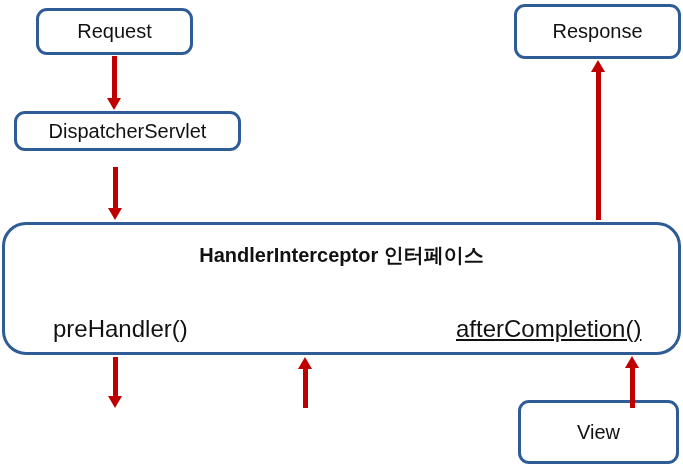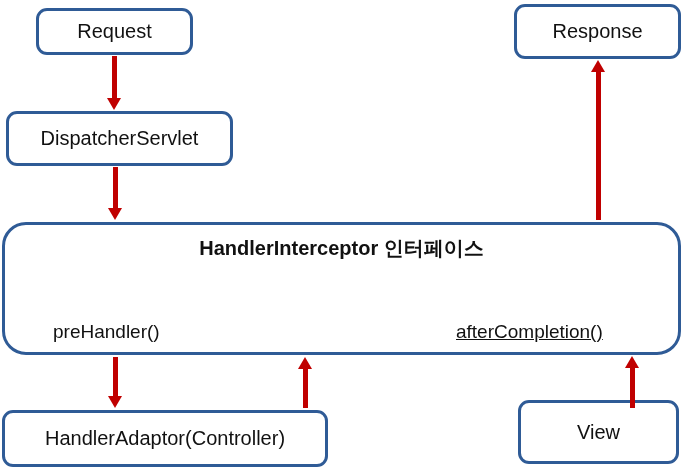--- a/index.html
+++ b/index.html
@@ -22,41 +22,41 @@
     background: #ffffff;
     display: flex;
     align-items: center;
     justify-content: center;
     font-size: 20px;
     color: #111111;
     white-space: nowrap;
   }
   .box-request            { left: 36px;  top: 8px;   width: 157px; height: 47px; }
   .box-response           { left: 514px; top: 4px;   width: 167px; height: 55px; }
-  .box-dispatcher-servlet { left: 6px;   top: 111px; width: 227px; height: 55px; }
+  .box-dispatcher-servlet { left: 14px;   top: 111px; width: 227px; height: 40px; }
   .box-handler-adaptor    { left: 2px;   top: 410px; width: 326px; height: 57px; }
   .box-view               { left: 518px; top: 400px; width: 161px; height: 64px; }
 
   .box-interceptor {
     left: 2px; top: 222px; width: 679px; height: 133px;
     border-radius: 24px;
     display: block;
   }
   .interceptor-title {
     position: absolute;
-    left: 0; right: 0; top: 10px;
+    left: 0; right: 0; top: 17px;
     text-align: center;
     font-weight: bold;
     font-size: 20px;
     color: #111111;
   }
   .method {
     position: absolute;
     bottom: 9px;
-    font-size: 19px;
+    font-size: 24px;
     color: #111111;
     white-space: nowrap;
   }
   .method-pre   { left: 48px; }
   .method-post  { left: 245px; }
   .method-after { left: 451px; text-decoration: underline; }
 
   .arrow { position: absolute; width: 14px; }
   .arrow .shaft {
     position: absolute;
@@ -100,23 +100,20 @@
   <div class="box box-dispatcher-servlet">
     <span>DispatcherServlet</span>
   </div>
 
   <div class="box box-interceptor">
     <div class="interceptor-title">HandlerInterceptor 인터페이스</div>
     <span class="method method-pre">preHandler()</span>
     <span class="method method-after">afterCompletion()</span>
   </div>
 
-  <div class="box box-handler-adaptor">
-    <span>HandlerAdaptor(Controller)</span>
-  </div>
 
   <div class="box box-view">
     <span>View</span>
   </div>
 
   <div class="arrow down arrow-req-ds">
     <div class="shaft"></div>
     <div class="head"></div>
   </div>
 

